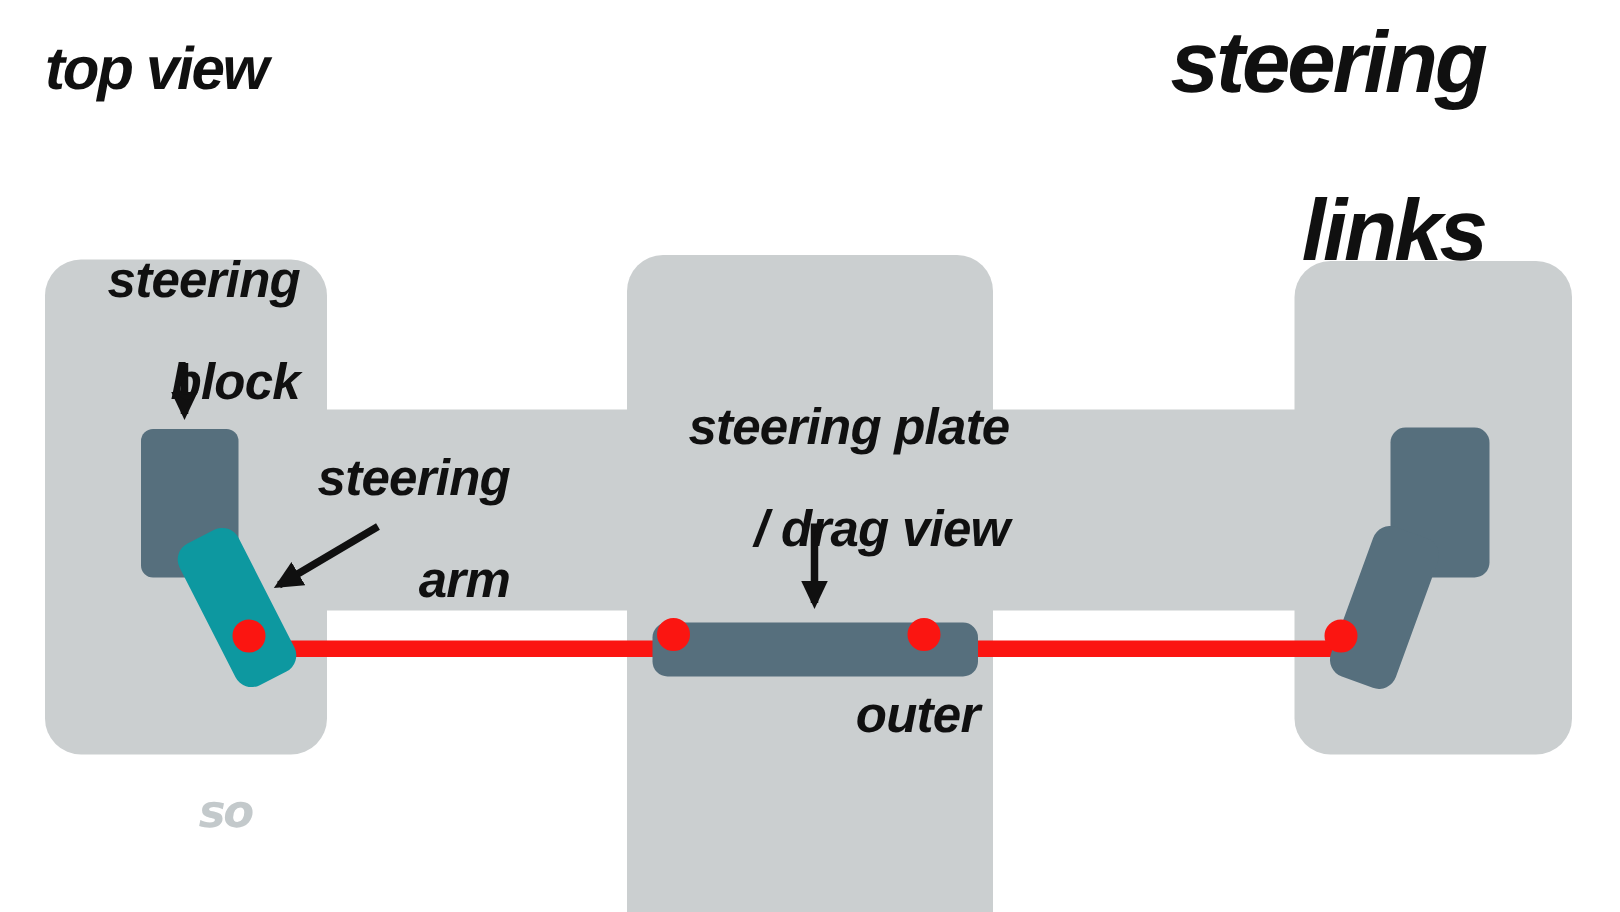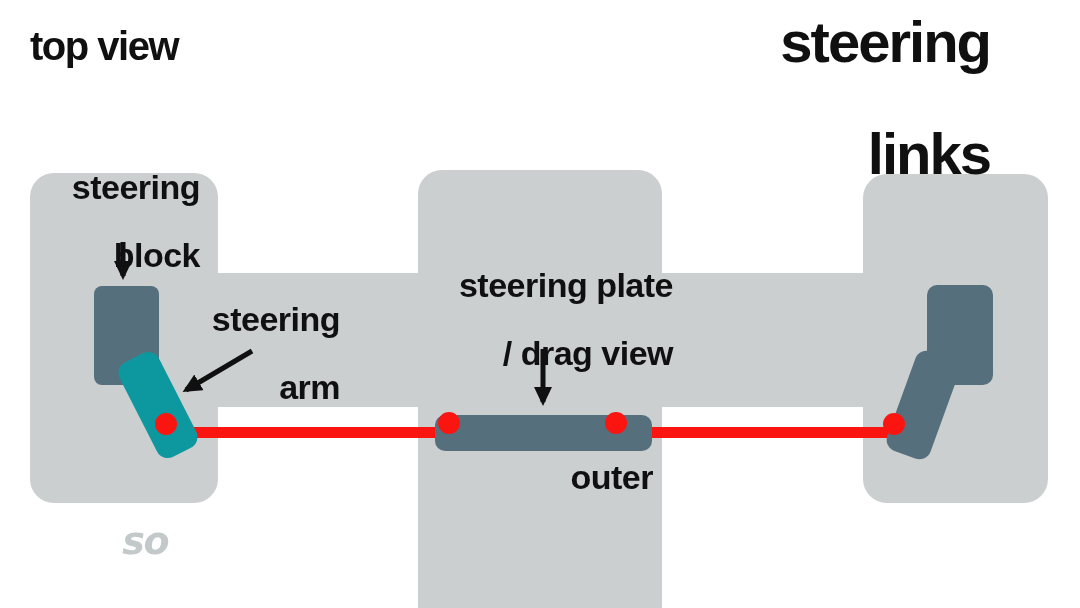--- a/index.html
+++ b/index.html
@@ -50,37 +50,37 @@
   }
   .ring-a{left:155px;top:413px;}
   .ring-b{left:438px;top:412px;}
   .ring-c{left:605px;top:412px;}
   .ring-d{left:883px;top:413px;}
 
   
   .arrows{position:absolute;inset:0;width:1080px;height:608px;z-index:4;pointer-events:none;}
 
   
-  .txt{position:absolute;color:var(--ink);font-weight:800;z-index:5;white-space:pre-line;}
+  .txt{position:absolute;color:var(--ink);font-weight:800;z-index:5;white-space:pre-line;font-style:italic;}
   .top-view{left:30px;top:24px;font-size:40px;letter-spacing:-1.5px;}
   .title{
     right:90px;top:14px;text-align:right;
     font-size:58px;line-height:56px;letter-spacing:-2px;
   }
   .lbl{font-size:34px;line-height:34px;letter-spacing:-0.5px;}
   .lbl-block{left:40px;top:170px;width:160px;text-align:right;}
   .lbl-arm{left:190px;top:302px;width:150px;text-align:right;}
   .lbl-plate{left:411px;top:268px;width:262px;text-align:right;}
   .lbl-inner{left:553px;top:460px;width:100px;text-align:right;}
   .lbl-outer{left:870px;top:462px;width:110px;text-align:left;}
 
   .watermark{
     position:absolute;left:20px;top:526px;width:148px;text-align:right;
     font-family:"DejaVu Sans", sans-serif;font-style:italic;font-weight:800;
-    font-size:38px;line-height:31px;letter-spacing:-1.5px;
+    font-size:30px;line-height:31px;letter-spacing:-1.5px;
     color:var(--watermark);z-index:5;
   }
 </style>
 </head>
 <body style="background: rgb(255, 255, 255);">
 
 <div class="stage">
 
   <div class="panel band"></div>
   <div class="panel block-left"></div>

